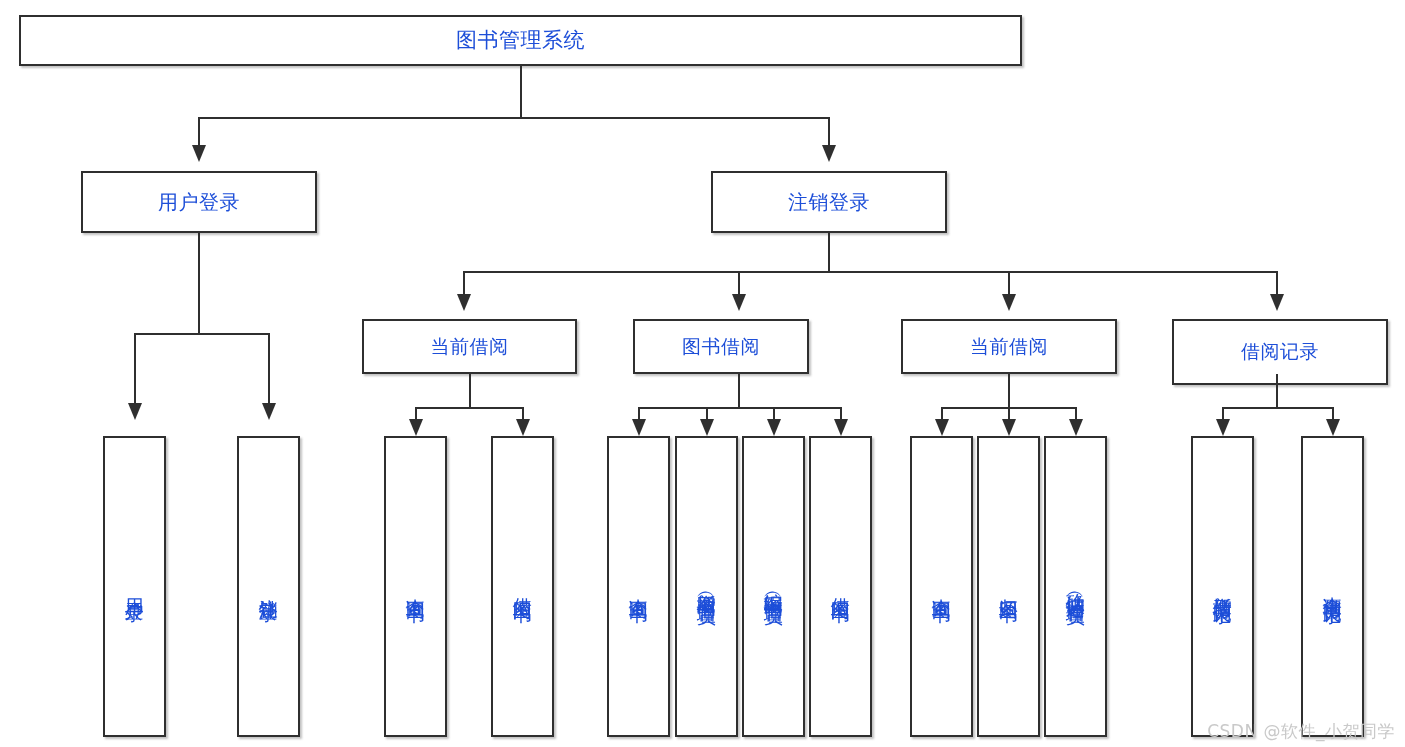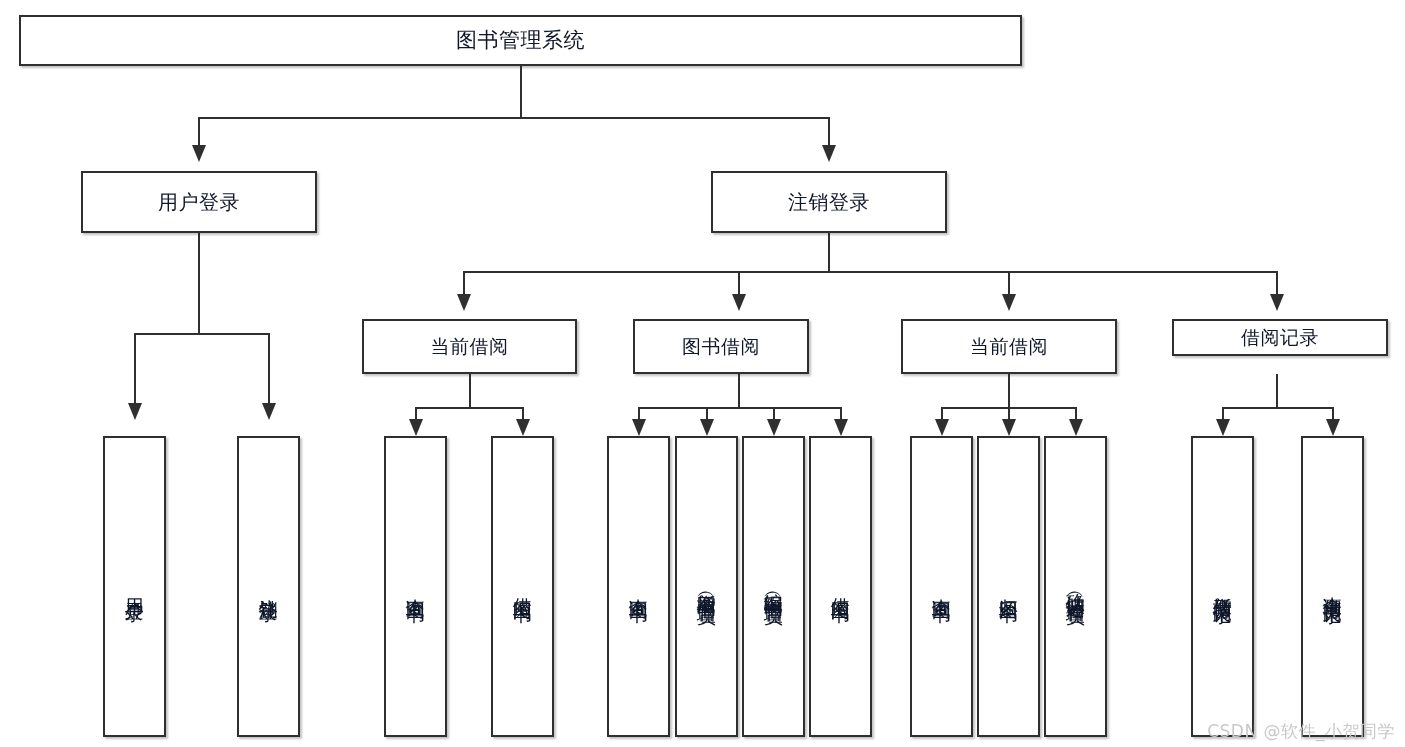--- a/index.html
+++ b/index.html
@@ -8,21 +8,21 @@
   #canvas{position:relative;width:1405px;height:747px;background:#fff;overflow:hidden;}
 
   
   .box{
     position:absolute;
     box-sizing:border-box;
     background:#ffffff;
     border:2px solid #2f2f2f;
     box-shadow:2px 2px 2px rgba(120,120,120,.45);
     display:flex;align-items:center;justify-content:center;
-    color:#0f172a;
+    color:#1d4ed8;
     font-size:20px;
     line-height:1.22;
     letter-spacing:.5px;
     text-align:center;
     user-select:none;
   }
   .box.root{font-size:21px;}
   .box.lvl2{font-size:20px;}
   .box.lvl3{font-size:19px;}
 
@@ -111,21 +111,21 @@
 
   <div class="box lvl3" style="left:362px;top:319px;width:215px;height:55px;">
     <span>当前借阅</span>
   </div>
   <div class="box lvl3" style="left:633px;top:319px;width:176px;height:55px;">
     <span>图书借阅</span>
   </div>
   <div class="box lvl3" style="left:901px;top:319px;width:216px;height:55px;">
     <span>当前借阅</span>
   </div>
-  <div class="box lvl3" style="left:1172px;top:319px;width:216px;height:37px;">
+  <div class="box lvl3" style="left:1172px;top:319px;width:216px;height:66px;">
     <span>借阅记录</span>
   </div>
 
   <div class="ln v" style="left:469px;top:374px;width:2px;height:34px;"></div>
   <div class="ln h" style="left:415px;top:407px;width:109px;height:2px;"></div>
   <div class="ln v" style="left:415px;top:407px;width:2px;height:12px;"></div>
   <div class="ln v" style="left:522px;top:407px;width:2px;height:12px;"></div>
   <div class="arrow" style="left:409px;top:419px;"></div>
   <div class="arrow" style="left:516px;top:419px;"></div>
 

